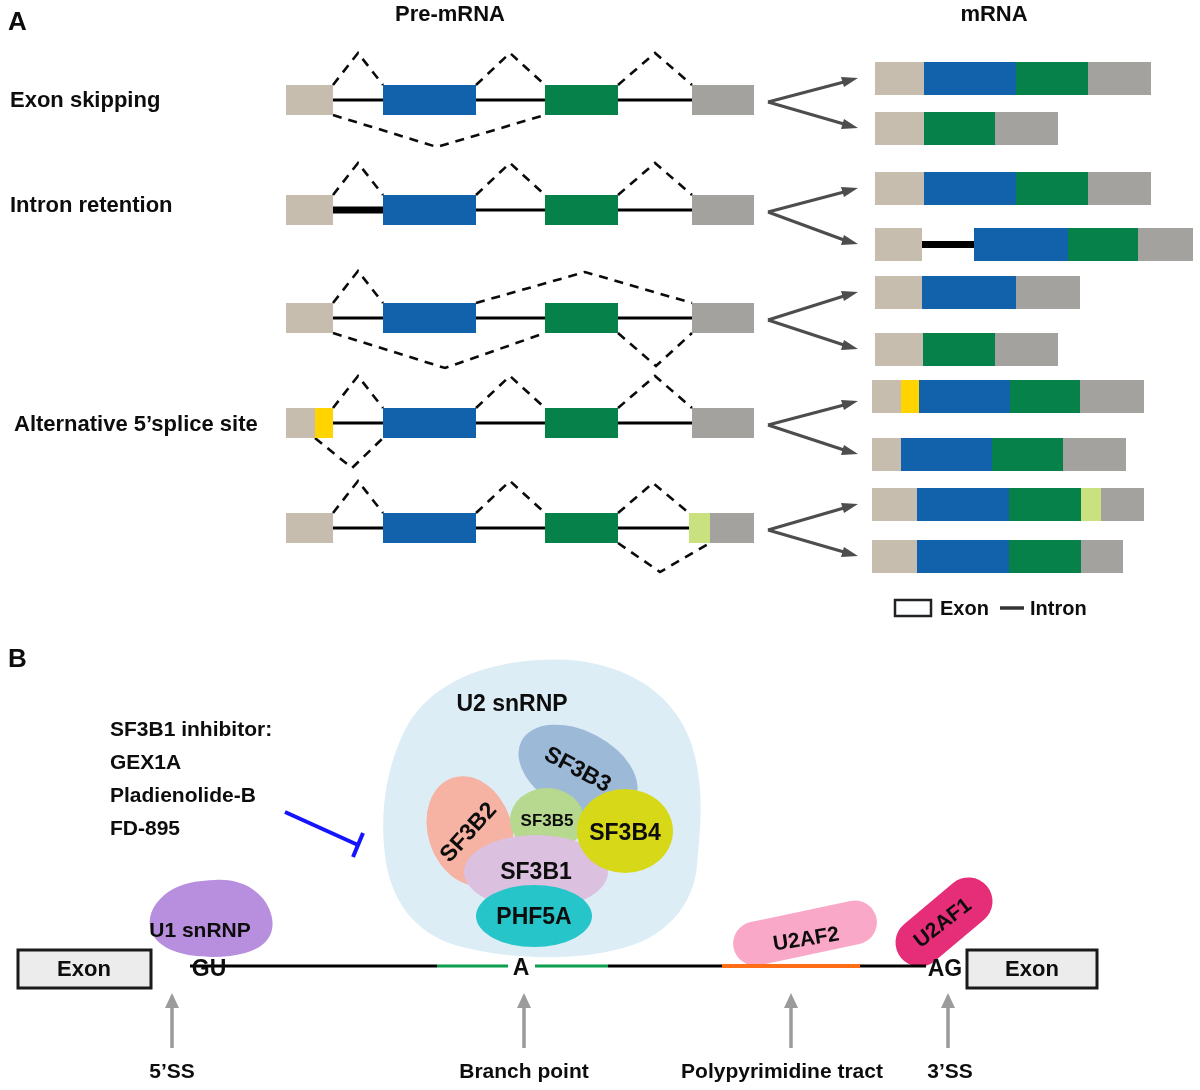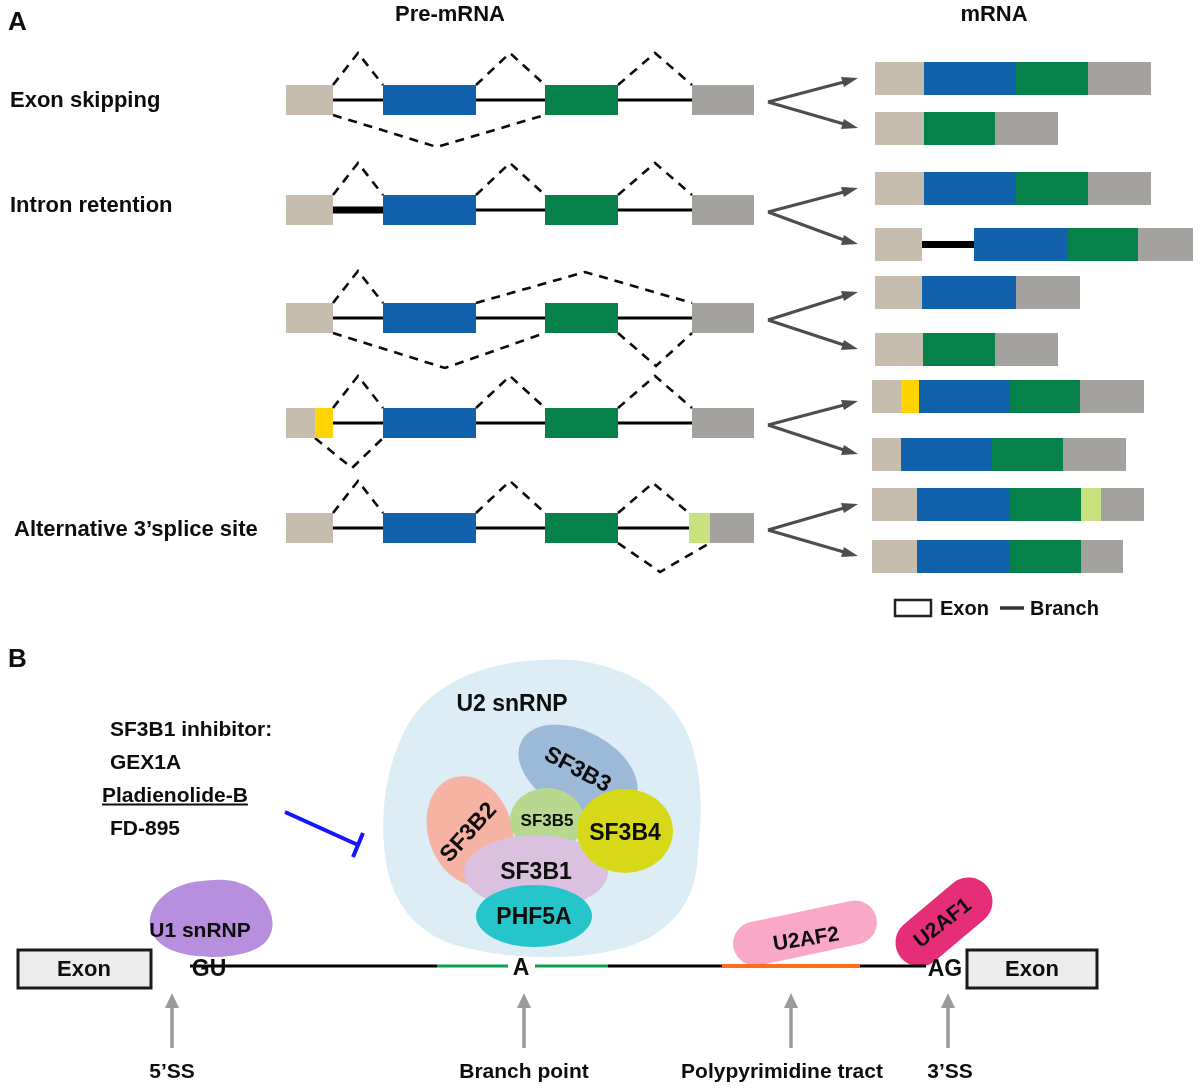--- a/index.html
+++ b/index.html
@@ -242,30 +242,30 @@
     <polygon class="ghead" points="941,1008 955,1008 948,993"></polygon>
   </g>
 </svg>
 
 <div class="lbl corner f26" style="left:8px;top:8px;">A</div>
 <div class="lbl f22" style="left:450px;top:14px;">Pre-mRNA</div>
 <div class="lbl f22" style="left:994px;top:14px;">mRNA</div>
 
 <div class="lbl left f22" style="left:10px;top:100px;">Exon skipping</div>
 <div class="lbl left f22" style="left:10px;top:205px;">Intron retention</div>
-<div class="lbl left f22" style="left:14px;top:529px;">Alternative 3’splice site</div>
+<div class="lbl left f22" style="left:14px;top:424px;">Alternative 5’splice site</div>
 
 <div class="lbl left f20" style="left:940px;top:608px;">Exon</div>
-<div class="lbl left f20" style="left:1030px;top:608px;">Branch</div>
+<div class="lbl left f20" style="left:1030px;top:608px;">Intron</div>
 
 <div class="lbl corner f26" style="left:8px;top:645px;">B</div>
 
 <div class="lbl left f21" style="left:110px;top:728px;">SF3B1 inhibitor:</div>
 <div class="lbl left f21" style="left:110px;top:761px;">GEX1A</div>
-<div class="lbl left f21" style="left:102px;top:794px;text-decoration:underline;">Pladienolide-B</div>
+<div class="lbl left f21" style="left:110px;top:794px;">Pladienolide-B</div>
 <div class="lbl left f21" style="left:110px;top:827px;">FD-895</div>
 
 <div class="lbl f23" style="left:512px;top:703px;">U2 snRNP</div>
 <div class="lbl f23" style="left:578px;top:769px;transform:translate(-50%,-50%) rotate(28deg);">SF3B3</div>
 <div class="lbl f23" style="left:468px;top:832px;transform:translate(-50%,-50%) rotate(-48deg);">SF3B2</div>
 <div class="lbl f17" style="left:547px;top:820px;">SF3B5</div>
 <div class="lbl f23" style="left:625px;top:832px;">SF3B4</div>
 <div class="lbl f23" style="left:536px;top:871px;">SF3B1</div>
 <div class="lbl f23" style="left:534px;top:916px;">PHF5A</div>
 

